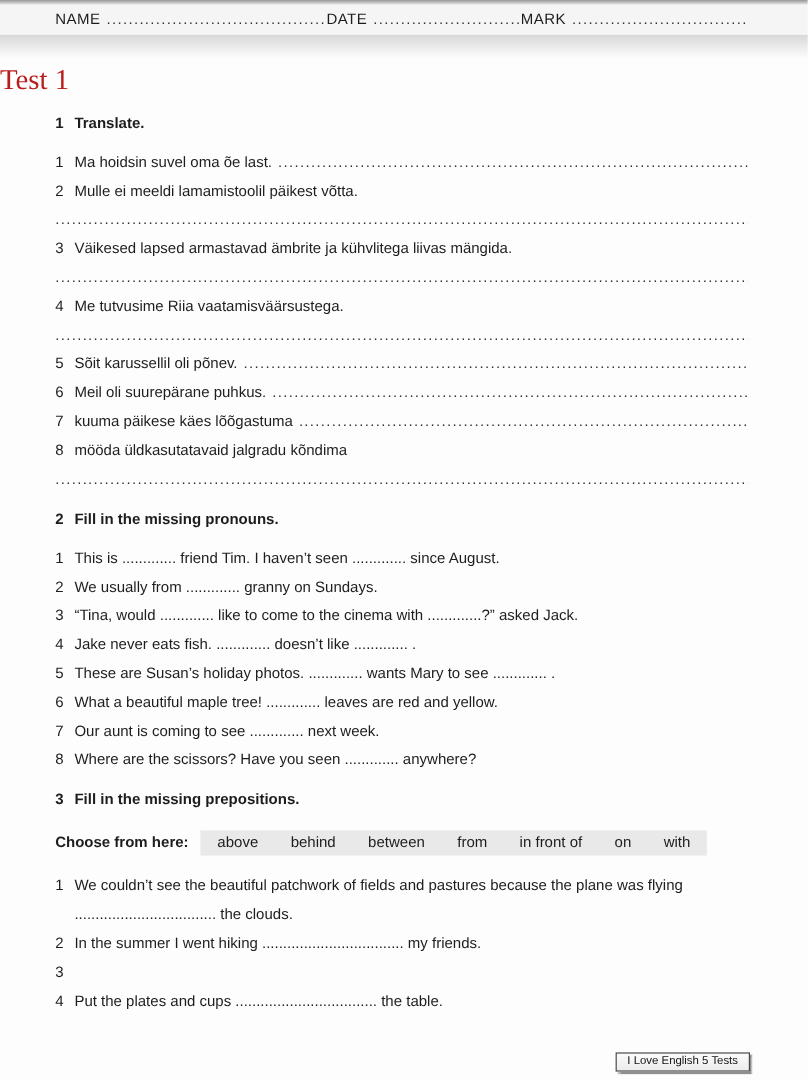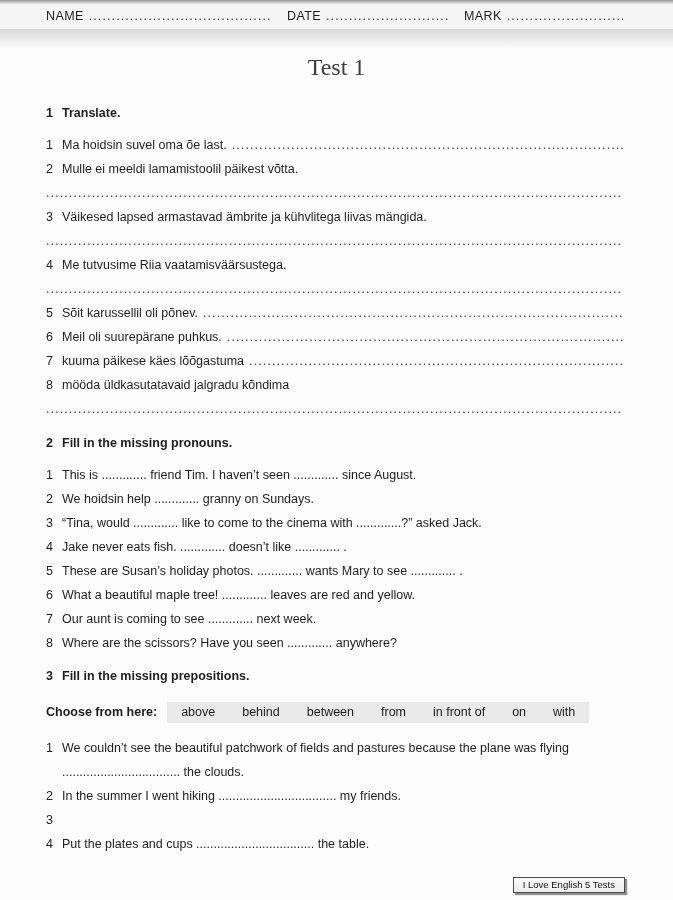--- a/index.html
+++ b/index.html
@@ -9,34 +9,34 @@
     font-family:"Liberation Sans", sans-serif;
     color:#1d1d1d;
     overflow:hidden;
   }
   .page{position:relative;width:673px;height:900px;background:#fdfdfd;}
 
   
   .header-top{height:4px;background:linear-gradient(to bottom,#979797,#e9e9e9);}
   .header-row{
     height:25px;background:#f5f5f5;display:flex;align-items:baseline;
-    padding:0 50px 0 46px;font-size:12.5px;column-gap:15px;
+    padding:0 50px 0 46px;font-size:12.5px;
     line-height:25px;
   }
   .hfield{display:flex;align-items:baseline;overflow:hidden;}
   .hfield.f1{width:226px;}
   .hfield.f2{width:162px;}
   .hfield.f3{flex:1;}
   .hlabel{flex:none;letter-spacing:0.4px;}
   .header-shadow{height:20px;background:linear-gradient(to bottom,#d8d8d8,#fdfdfd);}
 
   
   .title{
-    text-align:center;font-family:"Liberation Serif", serif;
-    font-size:24px;margin:5px 0 26px;color:#404040;
+    font-family:"Liberation Serif", serif;
+    font-size:24px;margin:5px 0 16px;color:#b91c1c;
   }
 
   .content{padding:0 50px 0 46px;font-size:12.5px;line-height:13px;}
 
   .section{margin:0;}
   .section.s2{margin-top:21px;}
   .section.s3{margin-top:20px;}
   .section-head{display:flex;font-weight:bold;margin:14px 0 19px;}
   .sec-num{width:16px;flex:none;}
 
@@ -160,21 +160,21 @@
         <span class="sec-num">2</span>
         <span>Fill in the missing pronouns.</span>
       </div>
 
       <div class="row">
         <span class="num">1</span>
         <span class="text">This is ............. friend Tim. I haven’t seen ............. since August.</span>
       </div>
       <div class="row">
         <span class="num">2</span>
-        <span class="text">We hoidsin help ............. granny on Sundays.</span>
+        <span class="text">We usually from ............. granny on Sundays.</span>
       </div>
       <div class="row">
         <span class="num">3</span>
         <span class="text">“Tina, would ............. like to come to the cinema with .............?” asked Jack.</span>
       </div>
       <div class="row">
         <span class="num">4</span>
         <span class="text">Jake never eats fish. ............. doesn’t like ............. .</span>
       </div>
       <div class="row">

